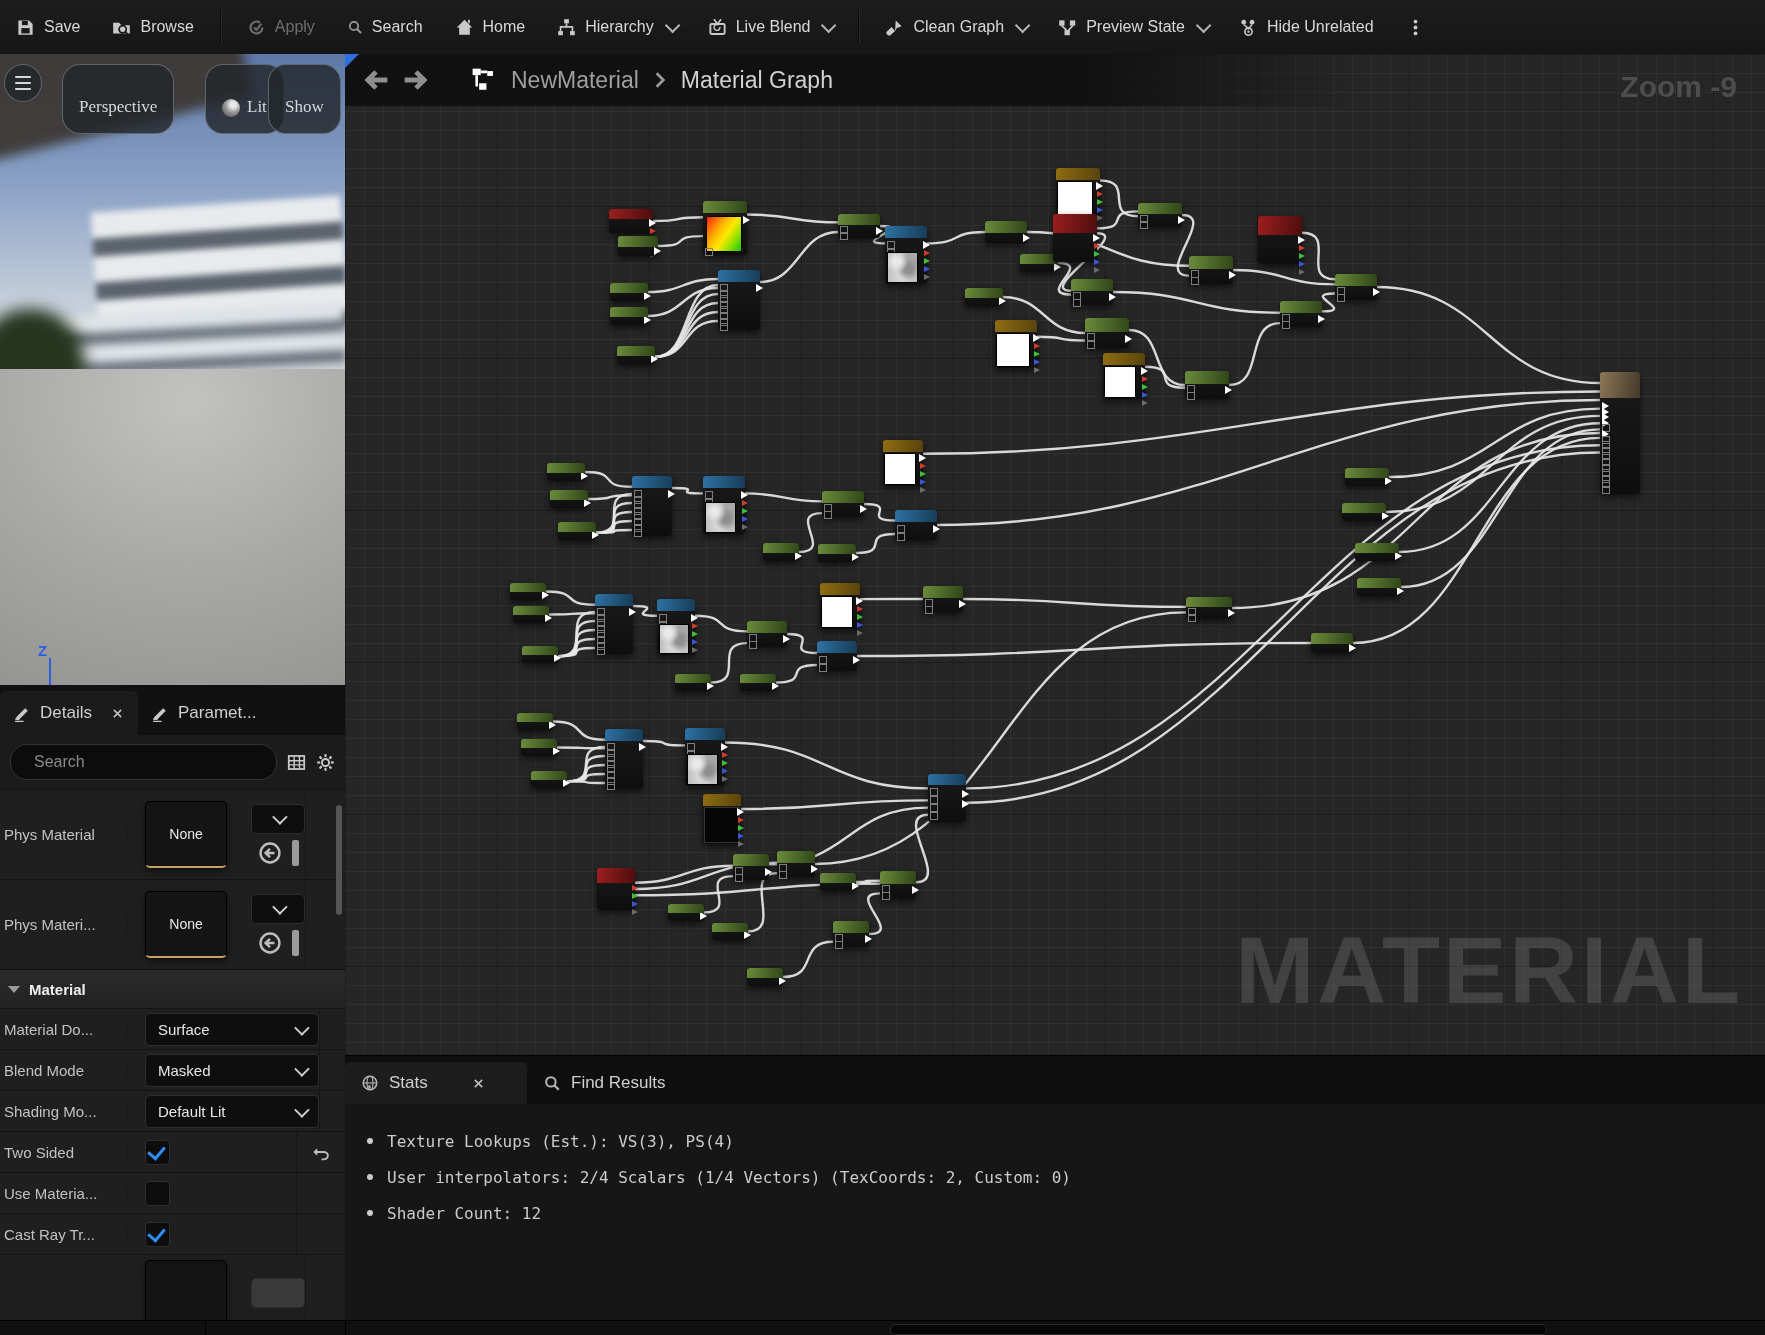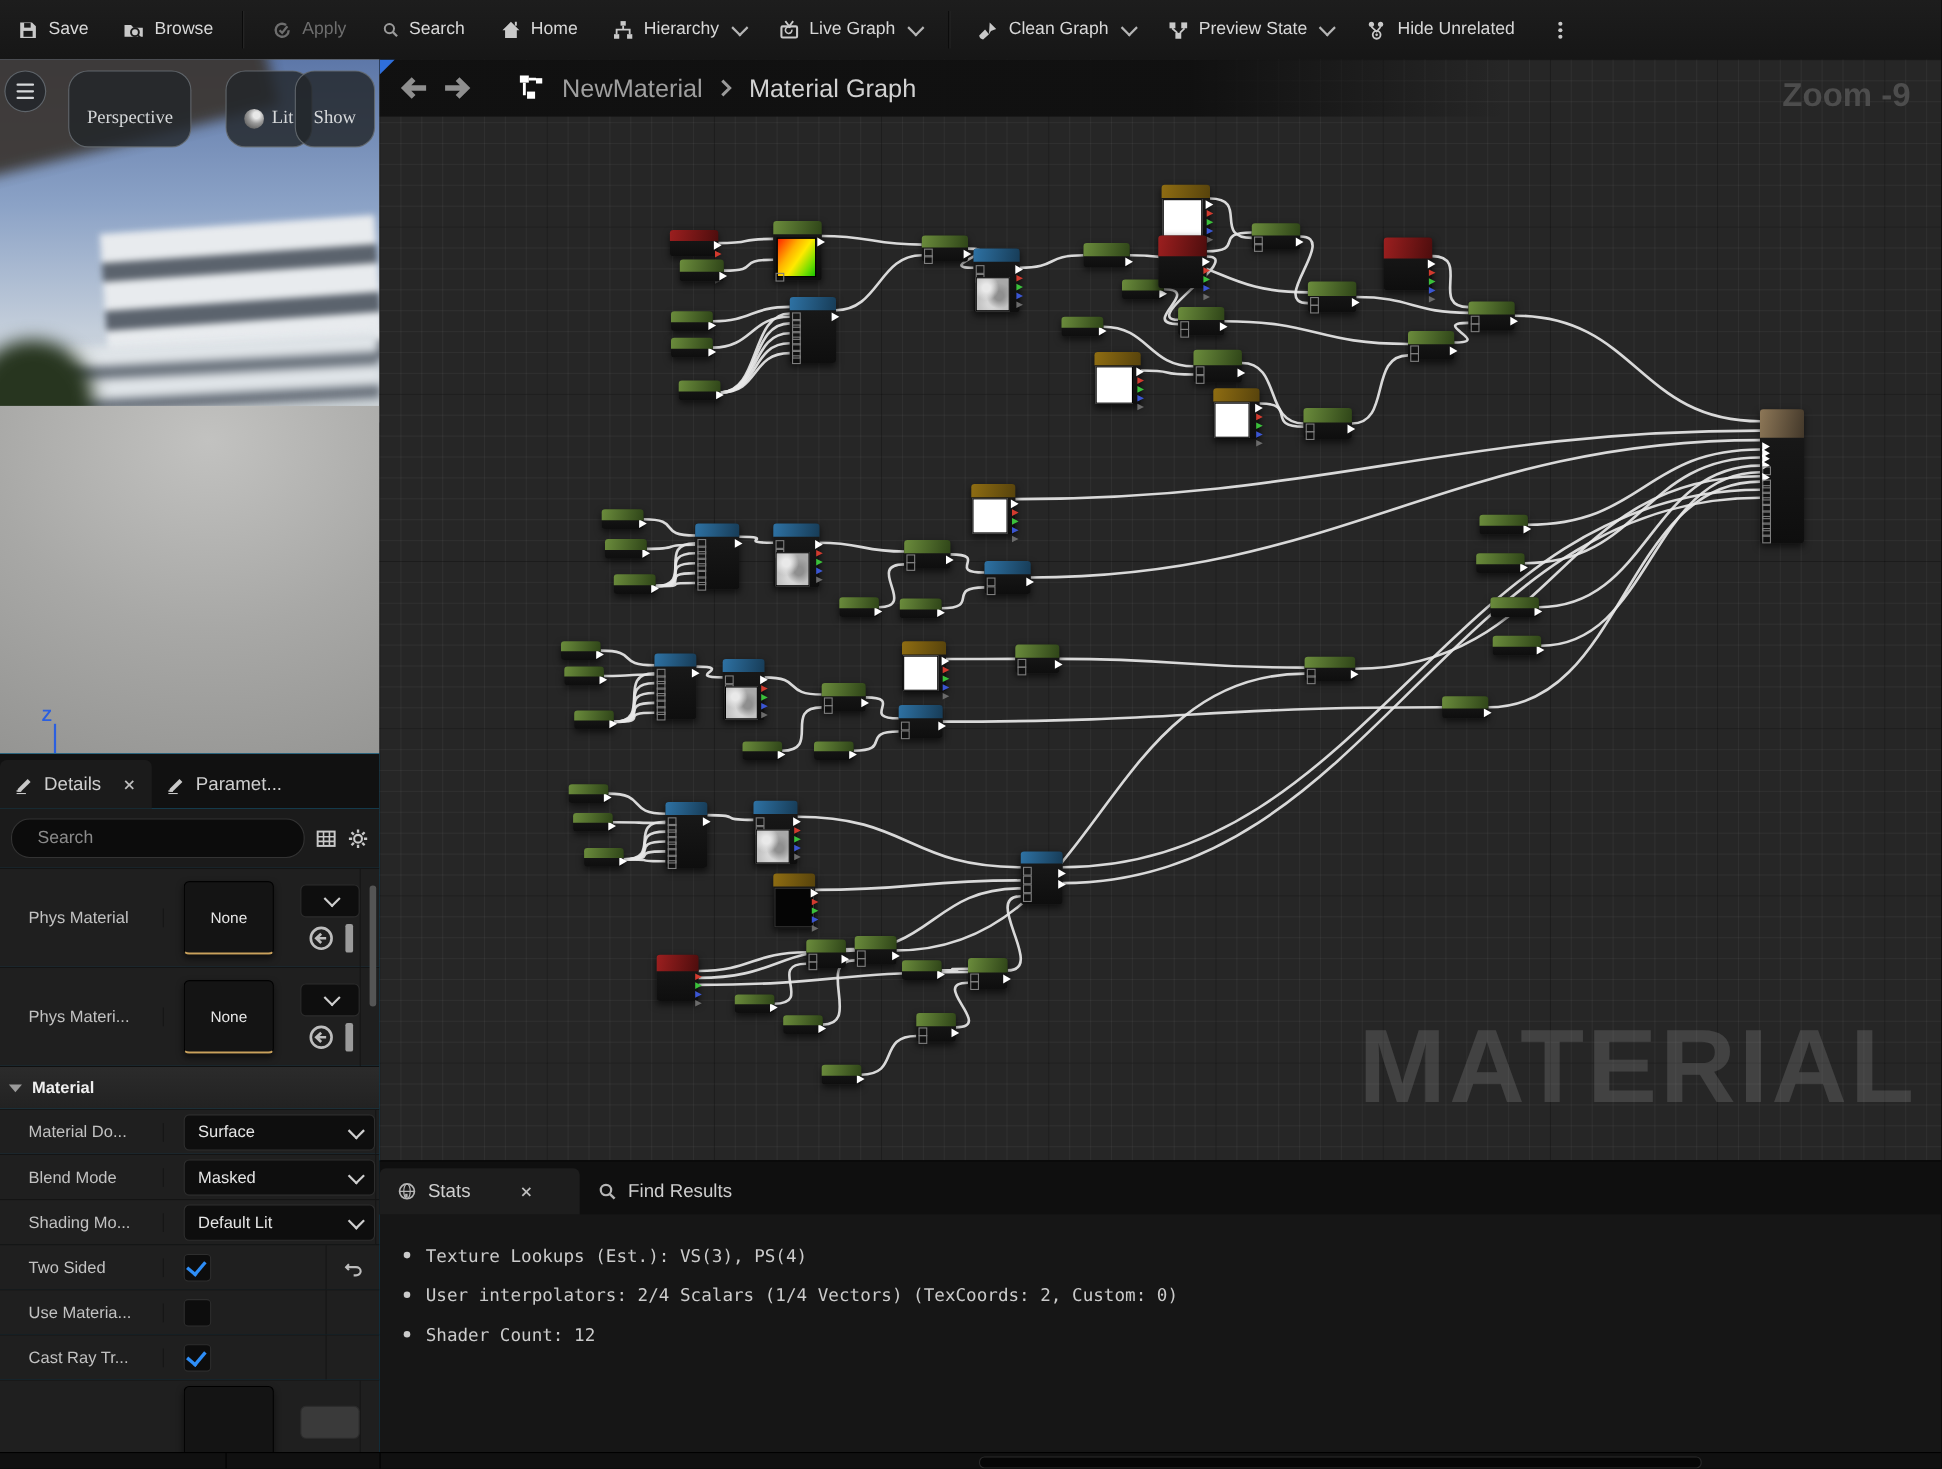--- a/index.html
+++ b/index.html
@@ -54,21 +54,21 @@
               background:#0c0c0c;border:1px solid #333;padding:0 12px;}
   #det-search input{background:transparent;border:0;outline:0;color:#dadada;font-size:16px;width:100%;
               font-family:"Liberation Sans",sans-serif;}
   #det-search input::placeholder{color:#8a8a8a;}
   .sec-header{height:38px;display:flex;align-items:center;gap:9px;padding:0 8px;
               background:linear-gradient(#2b2b2b,#222);border-top:1px solid #101010;
               font-size:15px;font-weight:bold;color:#efefef;}
   .tri-down{width:0;height:0;border-left:6px solid transparent;border-right:6px solid transparent;
             border-top:7px solid #9a9a9a;}
   .det-row{display:flex;align-items:center;border-top:1px solid #141414;background:#1f1f1f;}
-  .det-row .lbl{width:122px;padding-left:26px;font-size:15px;color:#c2c2c2;flex:none;
+  .det-row .lbl{width:122px;padding-left:4px;font-size:15px;color:#c2c2c2;flex:none;
             border-right:1px solid #161616;white-space:nowrap;overflow:hidden;}
   .det-row .val{flex:1;display:flex;align-items:center;padding-left:18px;gap:10px;position:relative;}
   .det-row .tail{width:48px;flex:none;display:flex;align-items:center;justify-content:center;
             border-left:1px solid #161616;align-self:stretch;}
   .none-box{width:80px;height:64px;background:#141414;border-radius:5px;border:1px solid #000;
             border-bottom:2px solid #c9a15c;box-shadow:0 3px 6px rgba(0,0,0,.5);
             display:flex;align-items:center;justify-content:center;font-size:14px;color:#e8e8e8;cursor:pointer;}
   .asset-ctrls{display:flex;flex-direction:column;gap:6px;margin-left:14px;align-items:center;}
   .chev-btn{width:52px;height:28px;background:#0e0e0e;border:1px solid #2c2c2c;border-radius:5px;
             display:flex;align-items:center;justify-content:center;cursor:pointer;}
@@ -212,21 +212,21 @@
       <span class="caret"></span>
     </div>
     <div class="tb-item">
       <span>
         <svg width="19" height="19" viewBox="0 0 16 16">
           <rect x="2" y="5" width="12" height="8.5" rx="1" fill="none" stroke="#c9c9c9" stroke-width="1.6"></rect>
           <path d="M5 1l3 4 3-4" fill="none" stroke="#c9c9c9" stroke-width="1.4"></path>
           <path d="M10 7.5a2.5 2.5 0 1 1-1-1.6" fill="none" stroke="#c9c9c9" stroke-width="1.2"></path>
         </svg>
       </span>
-      <span>Live Graph</span>
+      <span>Live Blend</span>
       <span class="caret"></span>
     </div>
     <div class="tb-sep"></div>
     <div class="tb-item">
       <span>
         <svg width="19" height="19" viewBox="0 0 16 16">
           <path d="M9 2l5 5-4 1.5L8.5 11z" fill="#c9c9c9"></path>
           <path d="M8.5 11 4 15c-1.5 0-3-1.5-3-3l4.5-4.5z" fill="#c9c9c9"></path>
         </svg>
       </span>

